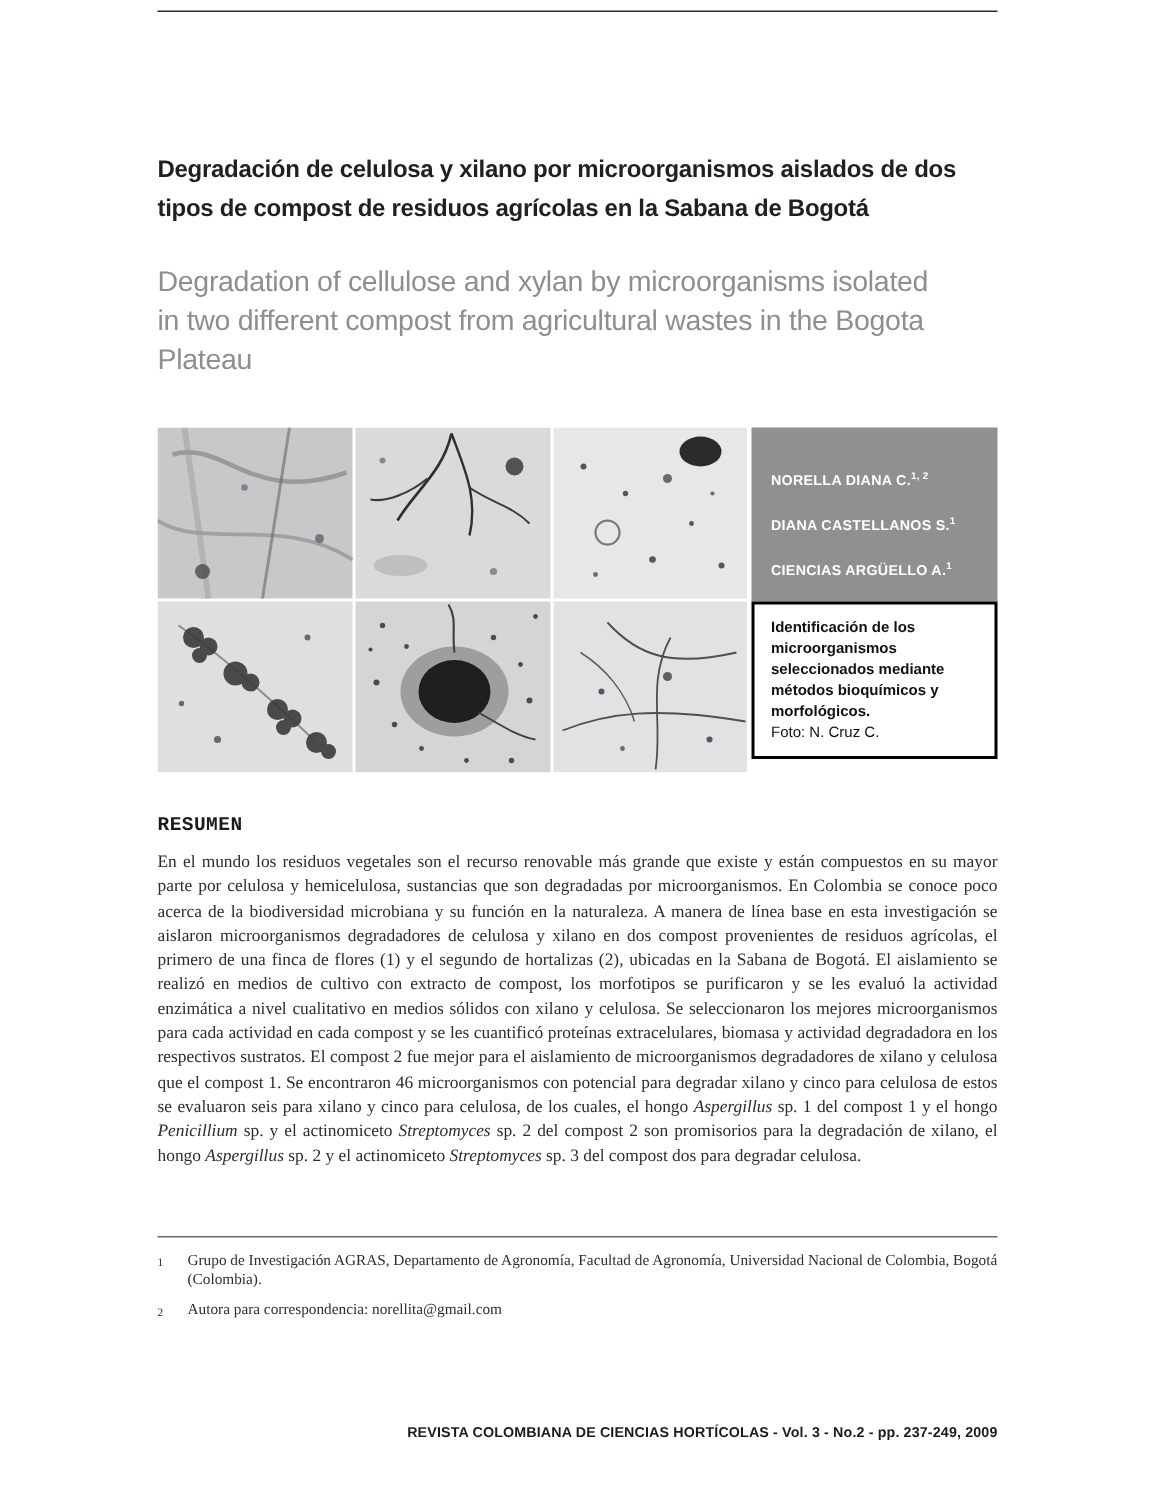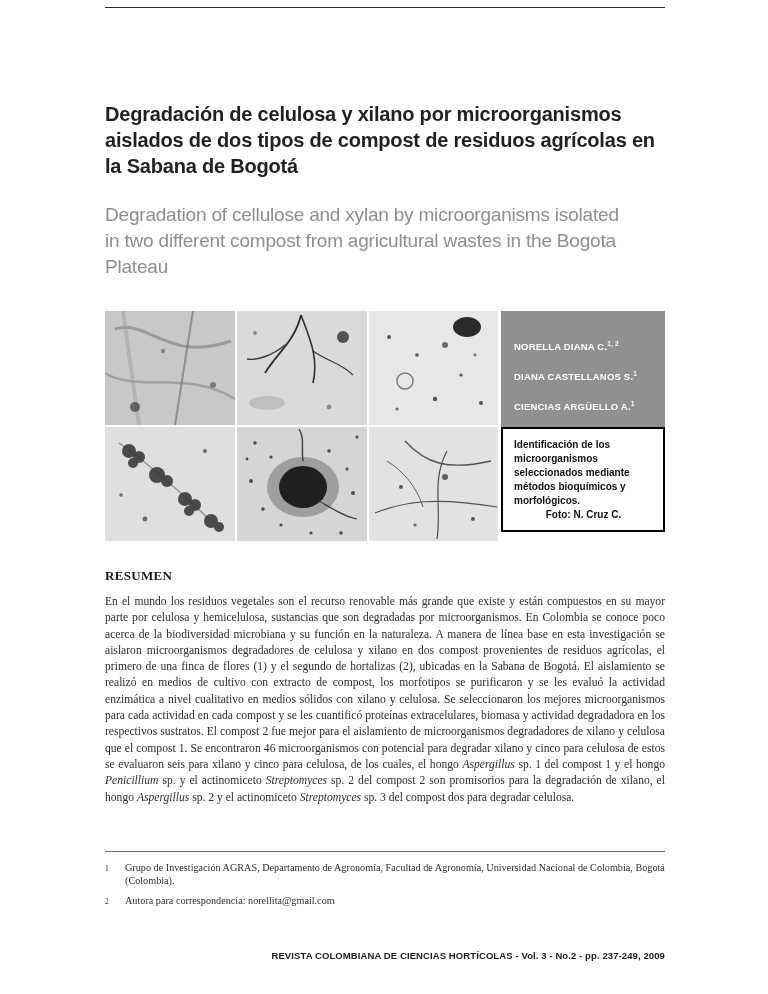--- a/index.html
+++ b/index.html
@@ -19,21 +19,21 @@
 
   .top-rule {
     margin-top: 7px;
     border-top: 1px solid #2b2b2b;
     width: 100%;
   }
 
   .title-es {
     margin-top: 93px;
     width: 560px;
-    font-size: 20px;
+    font-size: 16px;
     line-height: 26px;
     font-weight: bold;
     letter-spacing: -0.2px;
     color: #231f20;
     font-family: "Liberation Sans", sans-serif;
   }
 
   .title-en {
     margin-top: 23px;
     width: 530px;
@@ -81,29 +81,29 @@
 
   .caption-box {
     width: 100%;
     border: 2px solid #000000;
     padding: 9px 10px 8px 11px;
     font-size: 10px;
     line-height: 14px;
     color: #111111;
   }
   .caption-bold { font-weight: bold; display: block; }
-  .caption-credit { font-weight: bold; display: block; text-align: center; }
+  .caption-credit { font-weight: normal; display: block; }
 
   .abstract-heading {
     margin-top: 27px;
     font-size: 13px;
     font-weight: bold;
     letter-spacing: 0.3px;
     color: #1b1b1b;
-    font-family: Liberation Serif, serif;
+    font-family: Liberation Mono, monospace;
   }
 
   .abstract-text {
     margin-top: 10px;
     width: 560px;
     font-family: "Liberation Serif", serif;
     font-size: 11.6px;
     line-height: 16.3px;
     text-align: justify;
     color: #2d2d2d;

